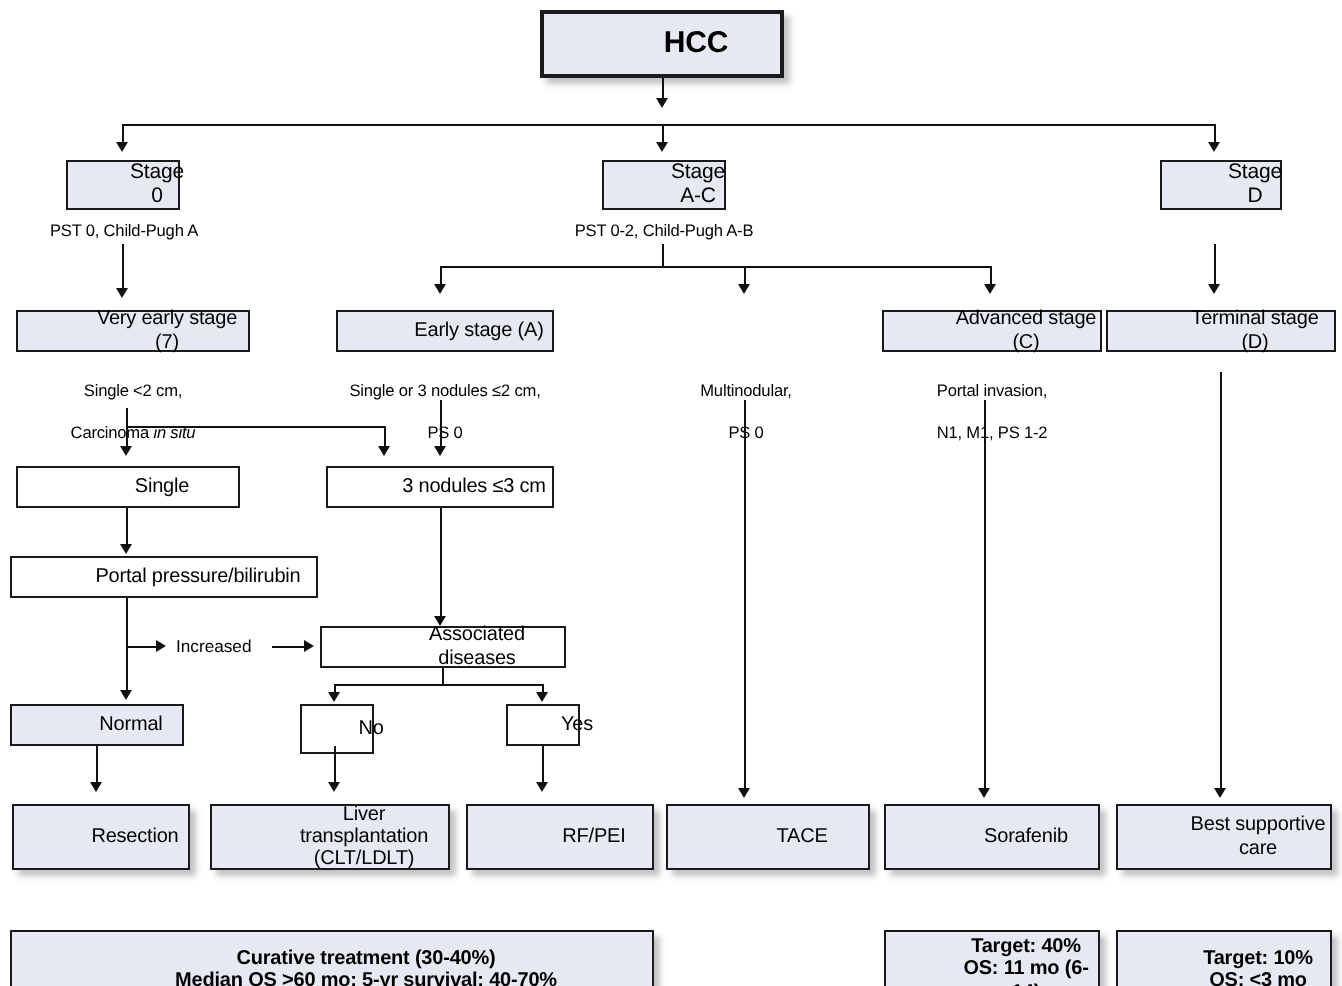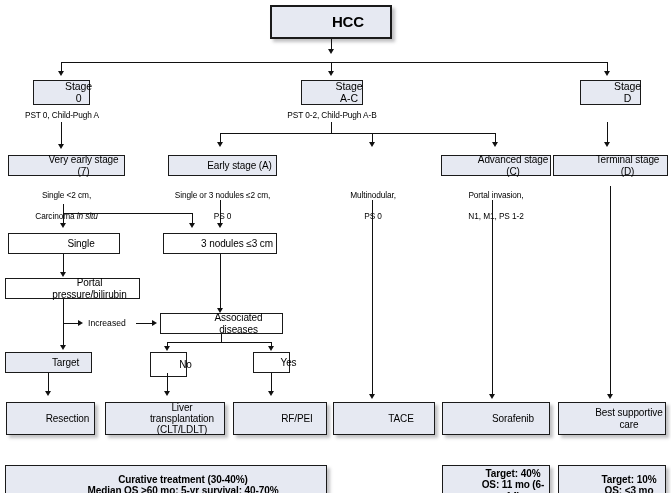--- a/index.html
+++ b/index.html
@@ -191,21 +191,21 @@
   <div class="box white sub" style="left:163px; top:233px; width:114px; height:21px;">
     <span>3 nodules ≤3 cm</span>
   </div>
 
   <div class="vline" style="left:63px; top:254px; height:20px;"></div>
   <div class="arrow-d" style="left:59.8px; top:272px;"></div>
 
   <div class="vline" style="left:220px; top:254px; height:56px;"></div>
   <div class="arrow-d" style="left:216.8px; top:308px;"></div>
 
-  <div class="box white sub" style="left:5px; top:278px; width:135px; height:21px;">
+  <div class="box white sub" style="left:5px; top:278px; width:154px; height:21px;">
     <span>Portal pressure/bilirubin</span>
   </div>
 
   <div class="vline" style="left:63px; top:299px; height:48px;"></div>
   <div class="arrow-d" style="left:59.8px; top:345px;"></div>
   <div class="hline" style="left:63px; top:323px; width:16px;"></div>
   <div class="arrow-r" style="left:78px; top:319.8px;"></div>
   <div class="lbl" style="left:88px; top:318px;">Increased</div>
   <div class="hline" style="left:136px; top:323px; width:17px;"></div>
   <div class="arrow-r" style="left:152px; top:319.8px;"></div>
@@ -215,21 +215,21 @@
   </div>
 
   <div class="vline" style="left:221px; top:334px; height:8px;"></div>
   <div class="hline" style="left:167px; top:342px; width:105px;"></div>
   <div class="vline" style="left:167px; top:342px; height:7px;"></div>
   <div class="arrow-d" style="left:163.8px; top:346px;"></div>
   <div class="vline" style="left:271px; top:342px; height:7px;"></div>
   <div class="arrow-d" style="left:267.8px; top:346px;"></div>
 
   <div class="box sub" style="left:5px; top:352px; width:87px; height:21px;">
-    <span>Target</span>
+    <span>Normal</span>
   </div>
   <div class="box white sub" style="left:150px; top:352px; width:37px; height:25px;">
     <span>No</span>
   </div>
   <div class="box white sub" style="left:253px; top:352px; width:37px; height:21px;">
     <span>Yes</span>
   </div>
 
   <div class="vline" style="left:48px; top:373px; height:20px;"></div>
   <div class="arrow-d" style="left:44.8px; top:391px;"></div>

